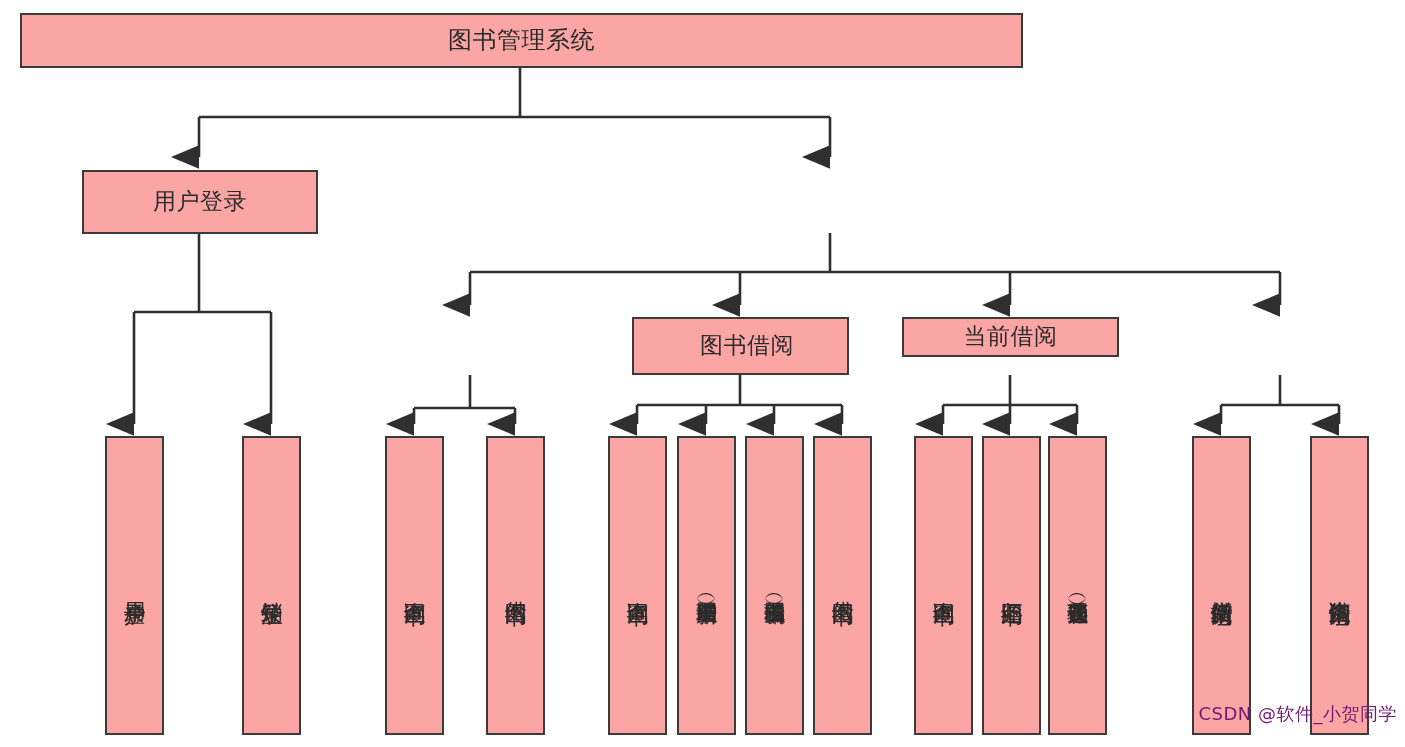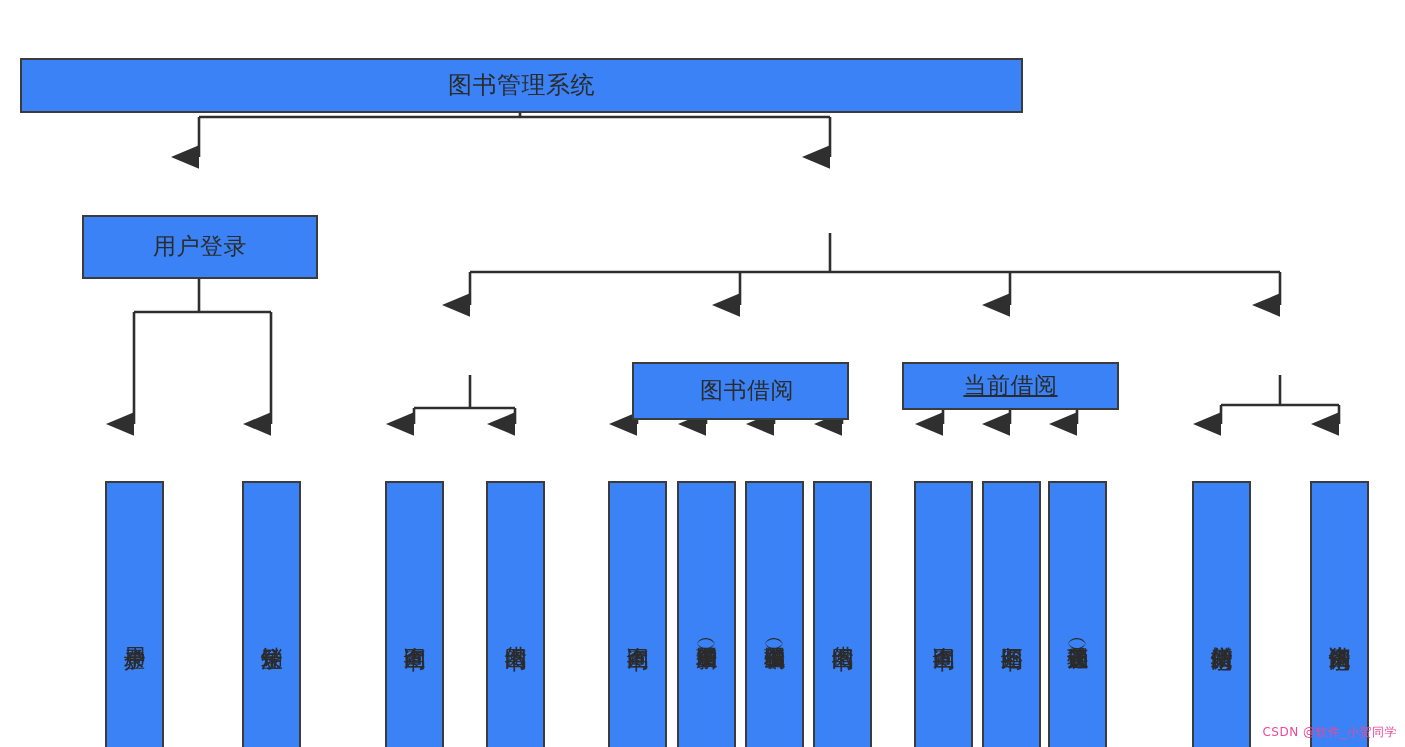--- a/index.html
+++ b/index.html
@@ -22,28 +22,27 @@
     position: absolute;
     left: 0;
     top: 0;
     width: 1405px;
     height: 747px;
     pointer-events: none;
   }
   .node {
     position: absolute;
     box-sizing: border-box;
-    background: #3b82f6;
+    background: #fca5a5;
     border: 2px solid #3b3b3b;
     display: flex;
     align-items: center;
     justify-content: center;
     color: #2b2b2b;
     z-index: 2;
-    margin-top: 45px;
   }
   .node .label {
     display: block;
     text-align: center;
     line-height: 1.18;
     letter-spacing: 0.5px;
     white-space: nowrap;
   }
   .node.horizontal .label {
     writing-mode: horizontal-tb;
@@ -62,23 +61,23 @@
   }
   .node.vertical.tight .label {
     font-size: 21px;
     letter-spacing: 0px;
     line-height: 1.06;
   }
   .node.root .label { font-size: 24px; }
   #watermark {
     position: absolute;
     right: 8px;
-    bottom: 6px;
-    font-size: 12px;
-    color: #ec4899;
+    bottom: 21px;
+    font-size: 18px;
+    color: #701a75;
     letter-spacing: 0.5px;
     white-space: nowrap;
     z-index: 3;
   }
 </style>
 </head>
 <body>
 
 <div id="diagram-root">
 
@@ -139,21 +138,21 @@
     <span class="label">图书管理系统</span>
   </div>
 
   <div class="node horizontal" style="left:82px; top:170px; width:236px; height:64px;">
     <span class="label">用户登录</span>
   </div>
 
   <div class="node horizontal" style="left:632px; top:317px; width:217px; height:58px;padding-left:13px;">
     <span class="label">图书借阅</span>
   </div>
-  <div class="node horizontal" style="left:902px; top:317px; width:217px; height:48px;text-decoration:underline;">
+  <div class="node horizontal" style="left:902px; top:317px; width:217px; height:40px;">
     <span class="label">当前借阅</span>
   </div>
 
   <div class="node vertical" style="left:105px; top:436px; width:59px; height:299px;">
     <span class="label">用户登录</span>
   </div>
   <div class="node vertical" style="left:242px; top:436px; width:59px; height:299px;">
     <span class="label">注销登录</span>
   </div>
 

